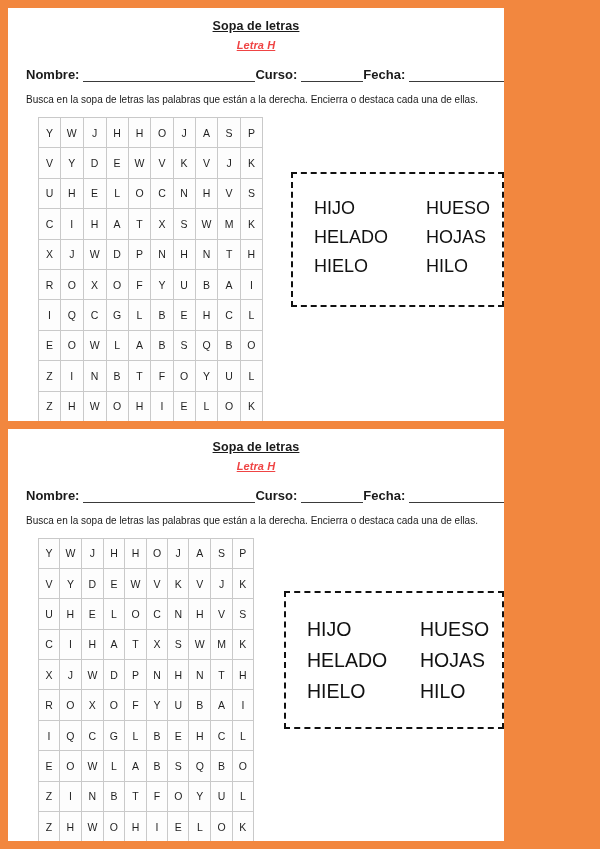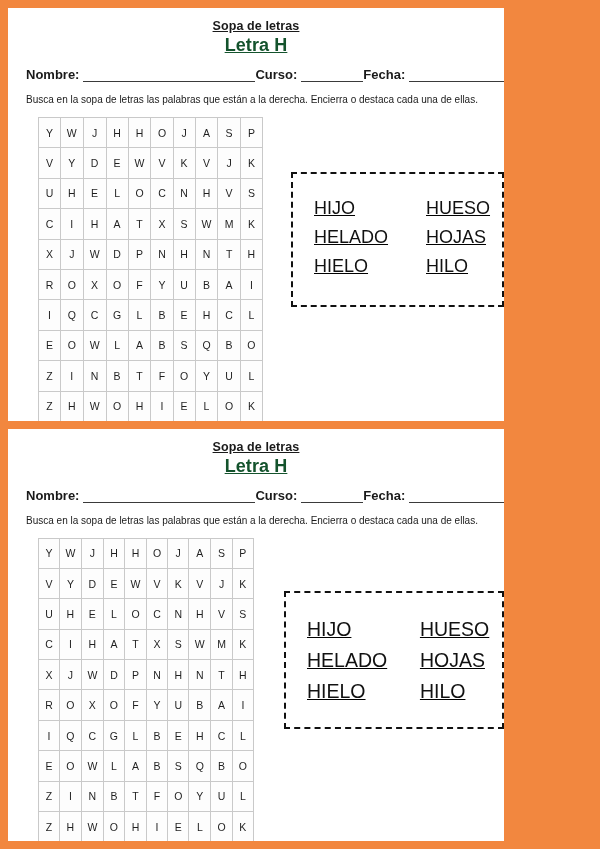--- a/index.html
+++ b/index.html
@@ -36,26 +36,27 @@
   }
   .ws-title {
     font-size: 12.5px;
     font-weight: bold;
     color: #1a1a1a;
     text-decoration: underline;
     line-height: 19px;
     letter-spacing: 0.1px;
   }
   .ws-subtitle {
-    font-size: 18px;
+    font-size: 11px;
     font-weight: bold;
-    color: #14532d;
+    color: #ef4444;
     text-decoration: underline;
     line-height: 19px;
     letter-spacing: 0.1px;
+    font-style: italic;
   }
   .fields-row {
     display: flex;
     align-items: flex-end;
     padding: 13px 18px 0 18px;
     font-size: 13px;
     font-weight: bold;
     color: #1a1a1a;
   }
   .field {
@@ -103,21 +104,20 @@
     vertical-align: middle;
     font-size: 10.5px;
     color: #1f1f1f;
     font-family: "Liberation Sans", sans-serif;
     background: #fdfdfd;
   }
 
   .wordbox-wrap {
     display: flex;
     align-items: flex-start;
-    text-decoration: underline;
   }
   .wordbox {
     border: 2px dashed #111111;
     box-sizing: border-box;
     display: grid;
     grid-template-columns: auto auto;
     align-content: start;
   }
   .word {
     color: #111111;

